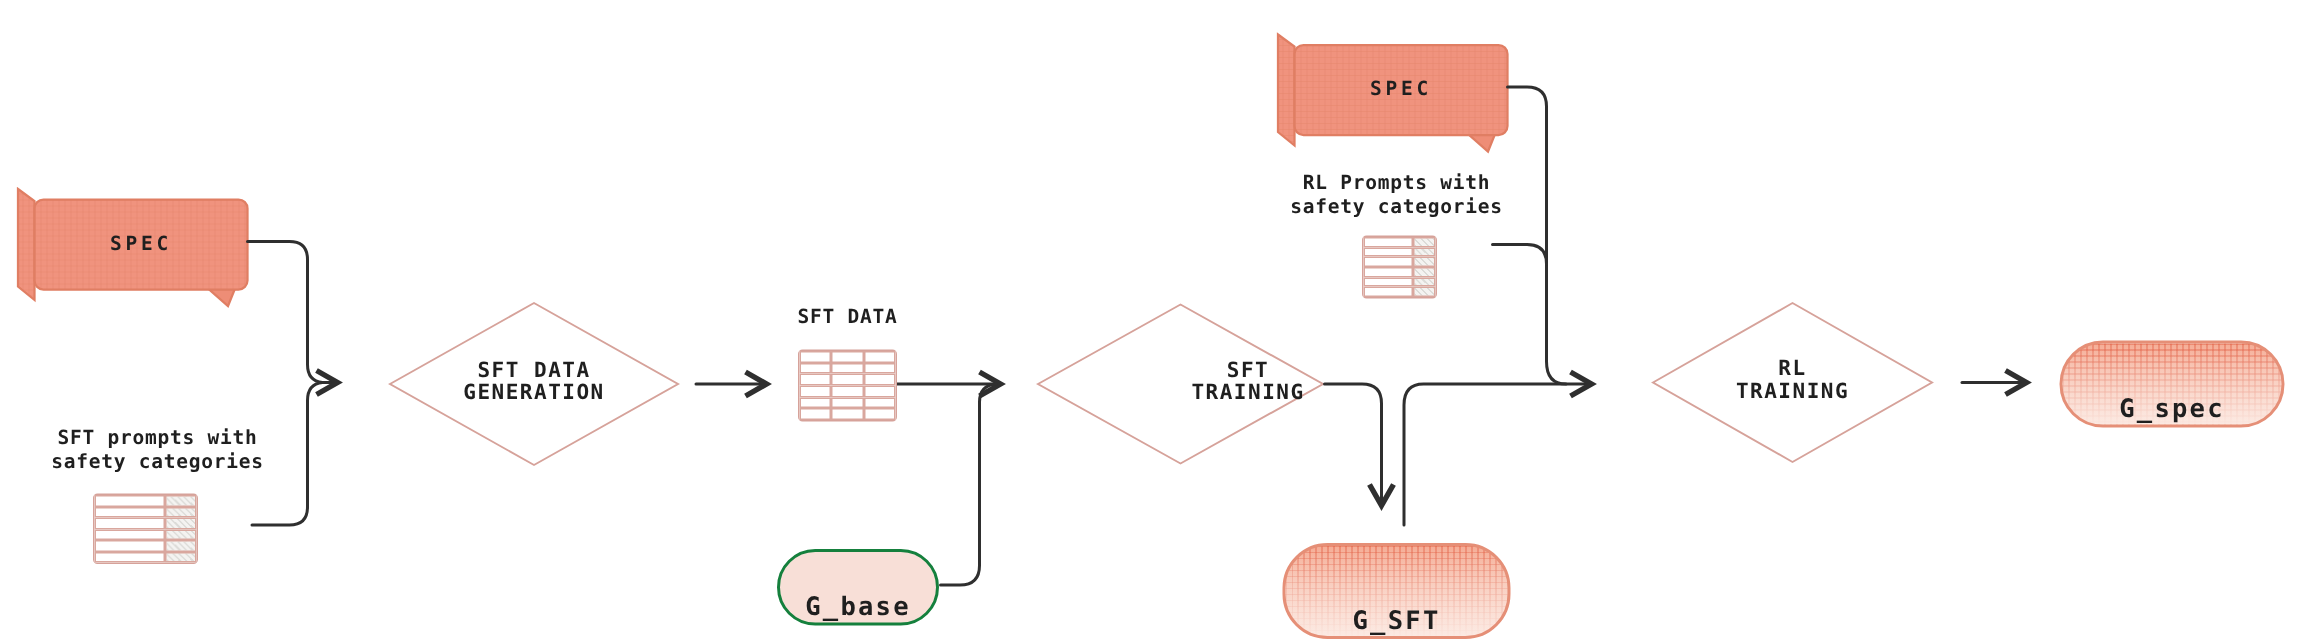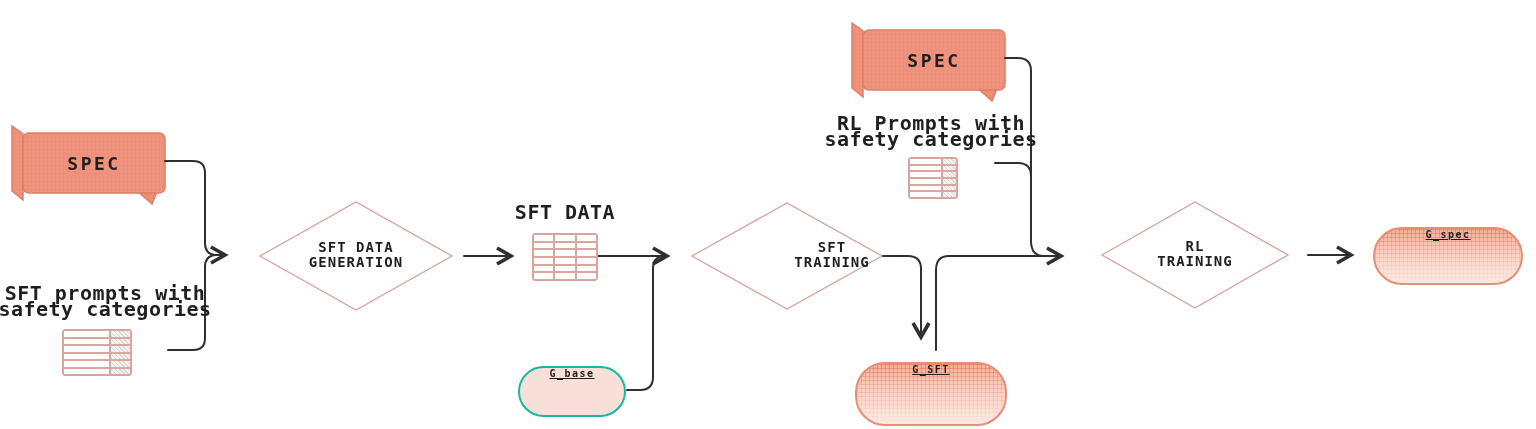--- a/index.html
+++ b/index.html
@@ -5,30 +5,30 @@
   html,body{margin:0;padding:0;background:#ffffff;}
   #stage{
     position:relative;width:1536px;height:429px;background:#ffffff;overflow:hidden;
     font-family:"DejaVu Sans Mono","Liberation Mono",monospace;color:#1f1f1f;
   }
   #wires{position:absolute;left:0;top:0;}
   .lbl{
     position:absolute;transform:translate(-50%,-50%);
     white-space:pre-line;text-align:center;font-weight:bold;color:#1f1f1f;
   }
-  .spec-lbl{font-size:18px;letter-spacing:2.5px;}
+  .spec-lbl{font-size:13px;letter-spacing:2.5px;}
   .diamond-lbl{font-size:14px;line-height:15px;letter-spacing:1px;}
-  .caption-lbl{font-size:20px;line-height:16px;letter-spacing:0.5px;}
+  .caption-lbl{font-size:13px;line-height:16px;letter-spacing:0.5px;}
   .pill{
-    position:absolute;display:flex;align-items:flex-start;justify-content:center;
+    position:absolute;display:flex;align-items:flex-end;justify-content:center;
     border-radius:30px;box-sizing:border-box;
-    font-weight:bold;font-size:10px;letter-spacing:1.5px;color:#1f1f1f;text-decoration:underline;
+    font-weight:bold;font-size:17px;letter-spacing:1.5px;color:#1f1f1f;
   }
   .pill-flat{
-    background:#F8DFD7;border:2px solid #14b8a6;
+    background:#F8DFD7;border:2px solid #15803d;
   }
   .pill-grad{
     border:2px solid #E58F77;
     background:
       linear-gradient(to bottom, rgba(255,250,248,0) 0%, rgba(251,229,221,0.55) 50%, rgba(252,234,227,0.97) 100%),
       repeating-linear-gradient(to right, rgba(223,82,54,0.38) 0 1px, transparent 1px 4px),
       repeating-linear-gradient(to bottom, rgba(223,82,54,0.38) 0 1px, transparent 1px 4px),
       linear-gradient(#F5AC95,#F9CDBC);
   }
   .ptable{

